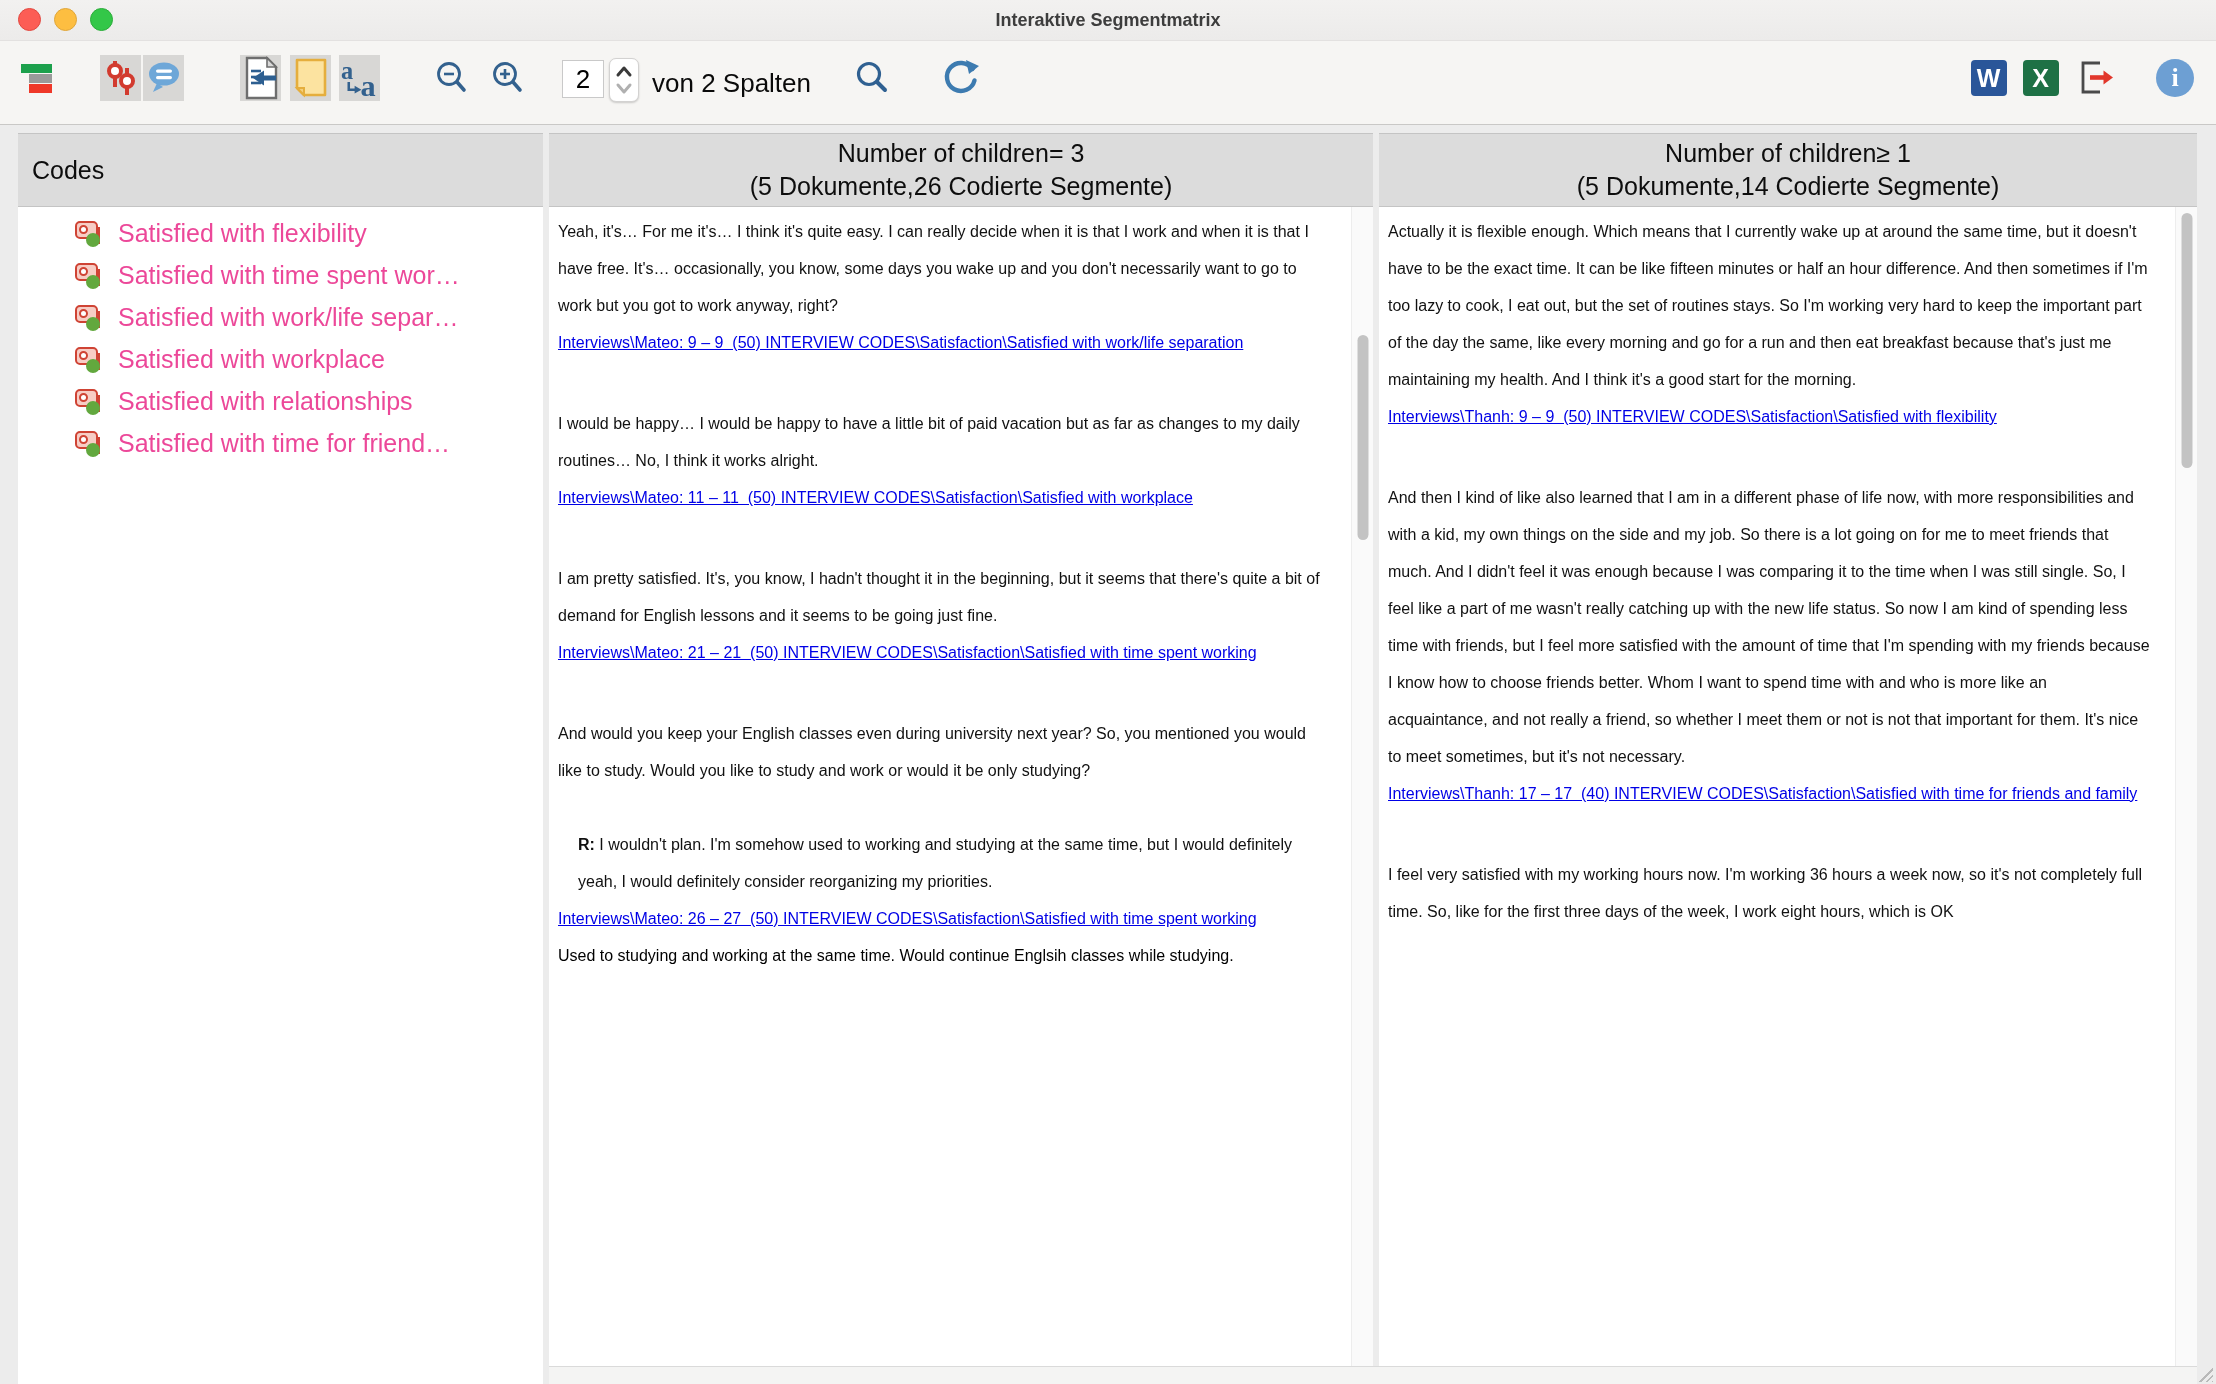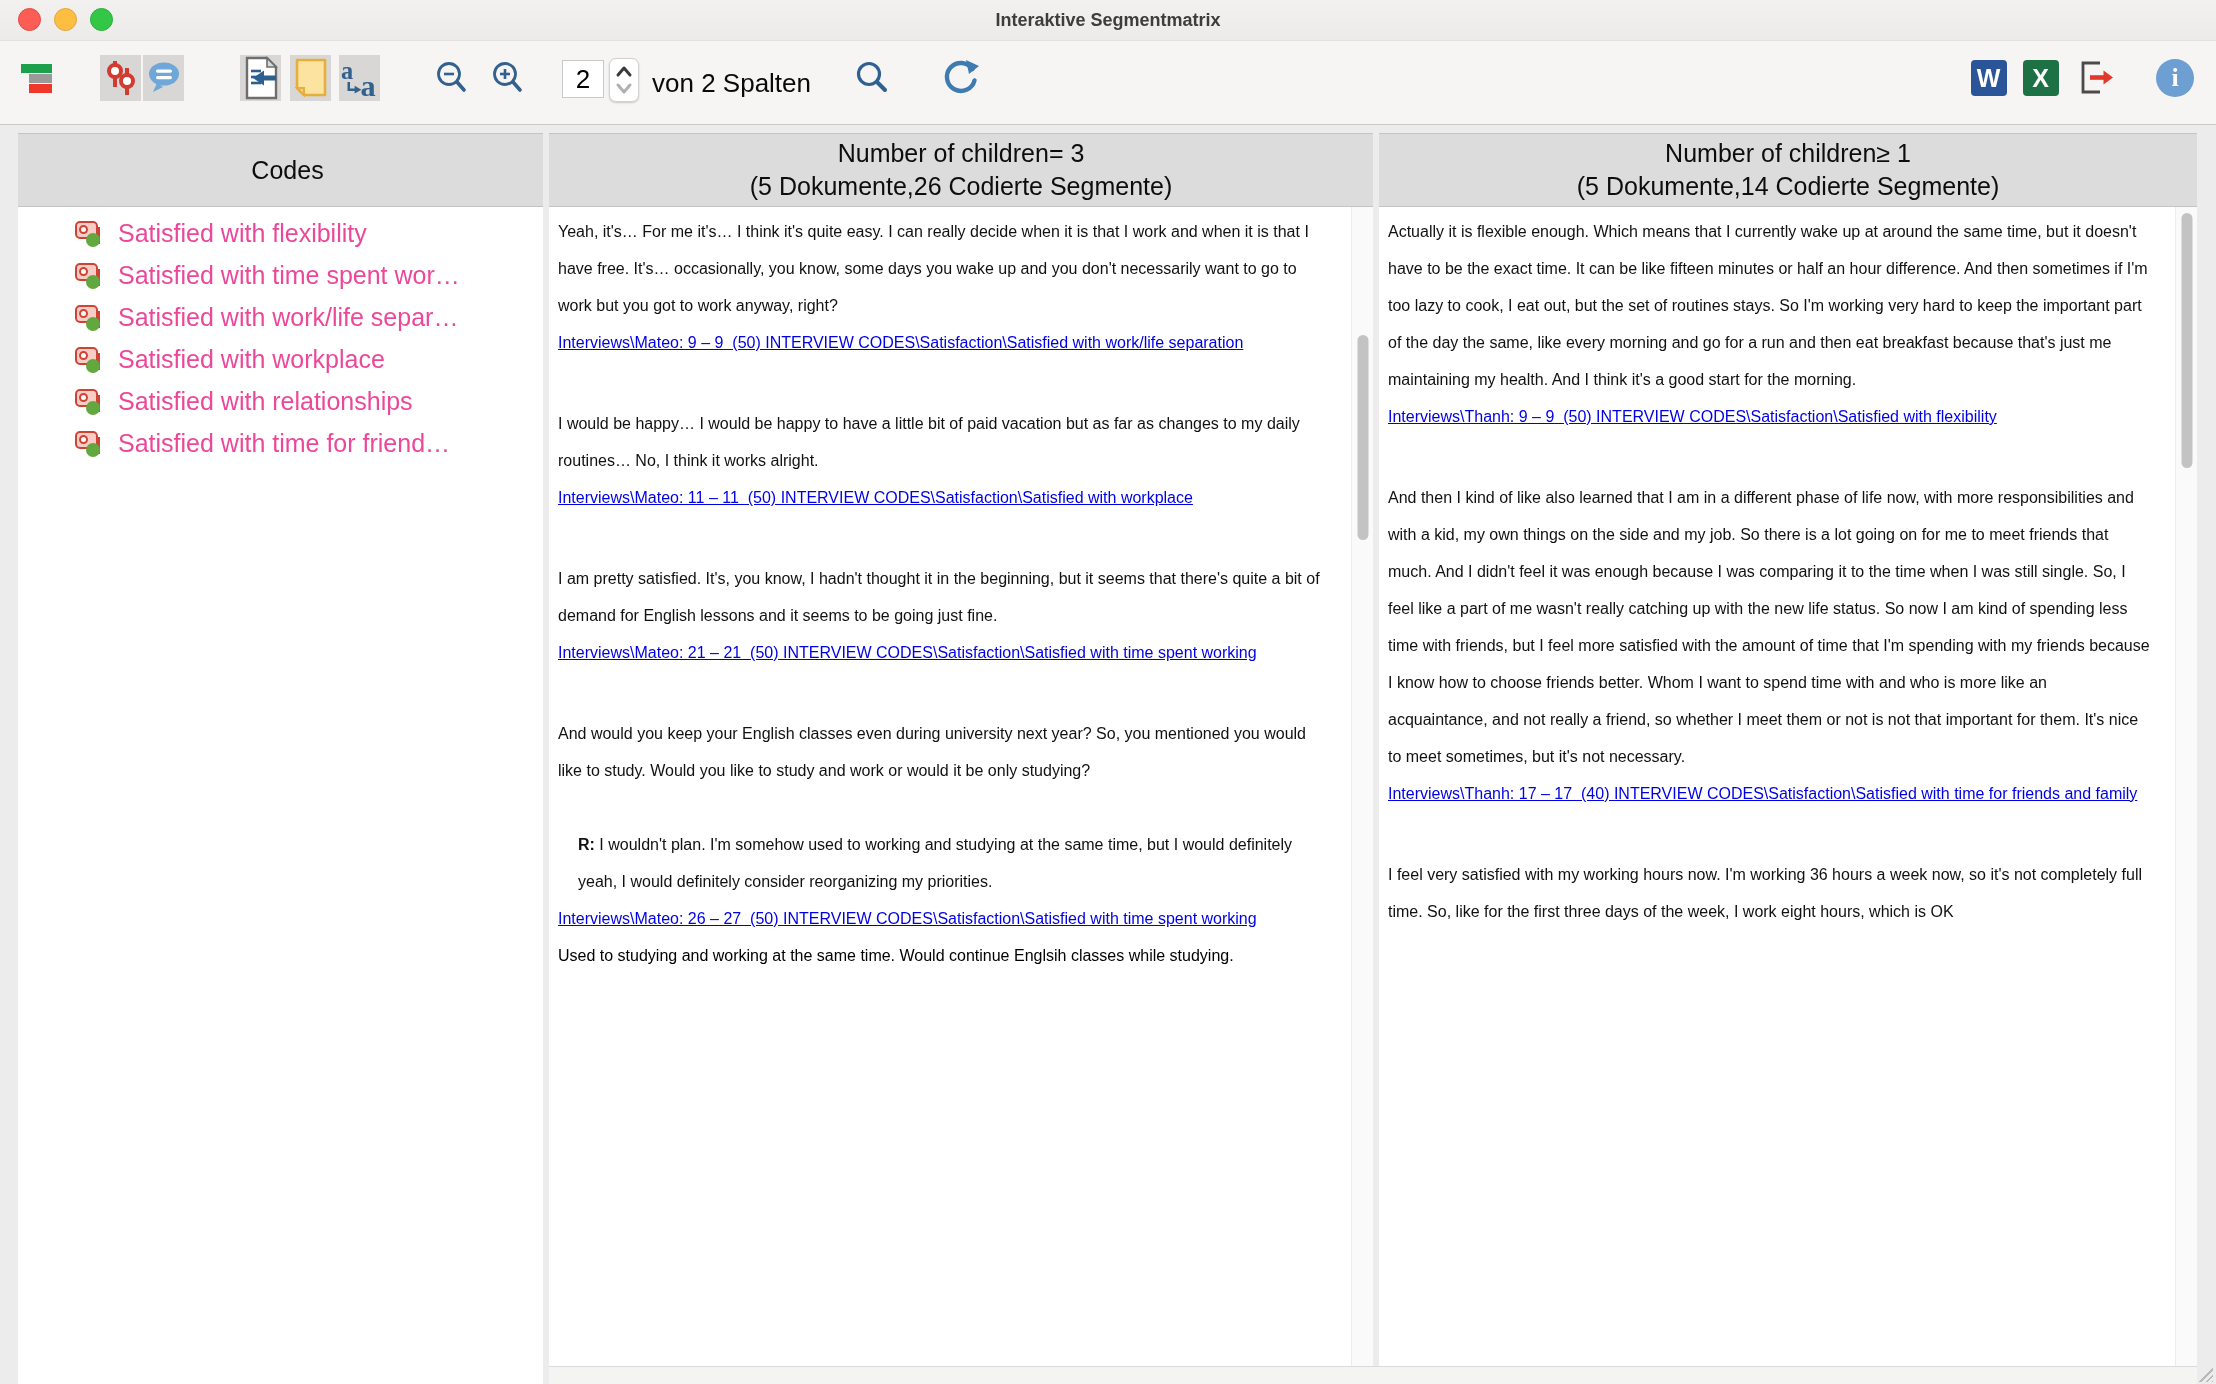--- a/index.html
+++ b/index.html
@@ -34,21 +34,21 @@
   .spinlabel{position:absolute;left:652px;top:27px;font-size:26px;color:#0a0a0a;white-space:nowrap;}
   .sq-icon{width:36px;height:36px;border-radius:4px;color:#fff;font-weight:700;font-size:25px;
     display:flex;align-items:center;justify-content:center;}
   .sq-word{background:#2a5699;}
   .sq-excel{background:#1e7145;}
   .info-circle{width:38px;height:38px;border-radius:50%;background:#6d9fd3;color:#fff;
     font-weight:700;font-size:26px;display:flex;align-items:center;justify-content:center;
     font-family:"Liberation Serif",serif;}
   
   .hcell{position:absolute;top:133px;height:74px;background:#dcdcdc;box-sizing:border-box;
-    border-top:1px solid #c4c4c4;border-bottom:1px solid #c4c4c4;color:#0d0d0d;justify-content:center;}
+    border-top:1px solid #c4c4c4;border-bottom:1px solid #c4c4c4;color:#0d0d0d;}
   .hcodes{left:18px;width:525px;display:flex;align-items:center;padding-left:14px;font-size:25px;}
   .hcol{display:flex;flex-direction:column;align-items:center;justify-content:center;
     text-align:center;font-size:25px;line-height:33px;}
   .hcol1{left:549px;width:824px;}
   .hcol2{left:1379px;width:818px;}
   
   .pane{position:absolute;background:#fff;}
   .pane-codes{left:18px;top:207px;width:525px;height:1177px;}
   .pane-col1{left:549px;top:207px;width:824px;height:1159px;}
   .pane-col2{left:1379px;top:207px;width:818px;height:1159px;}

